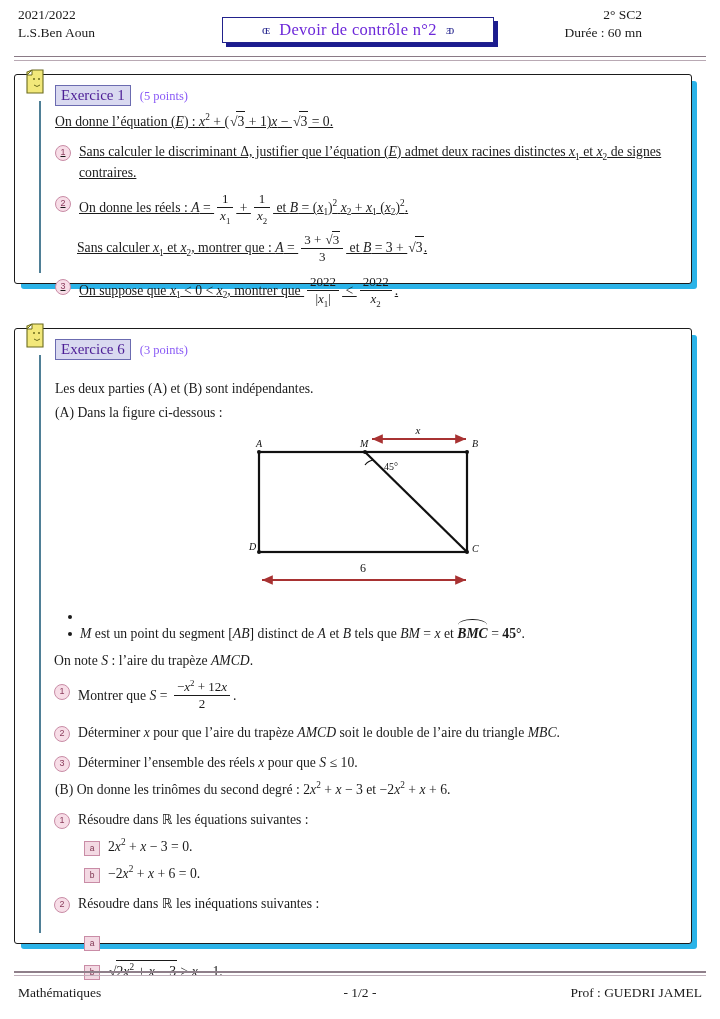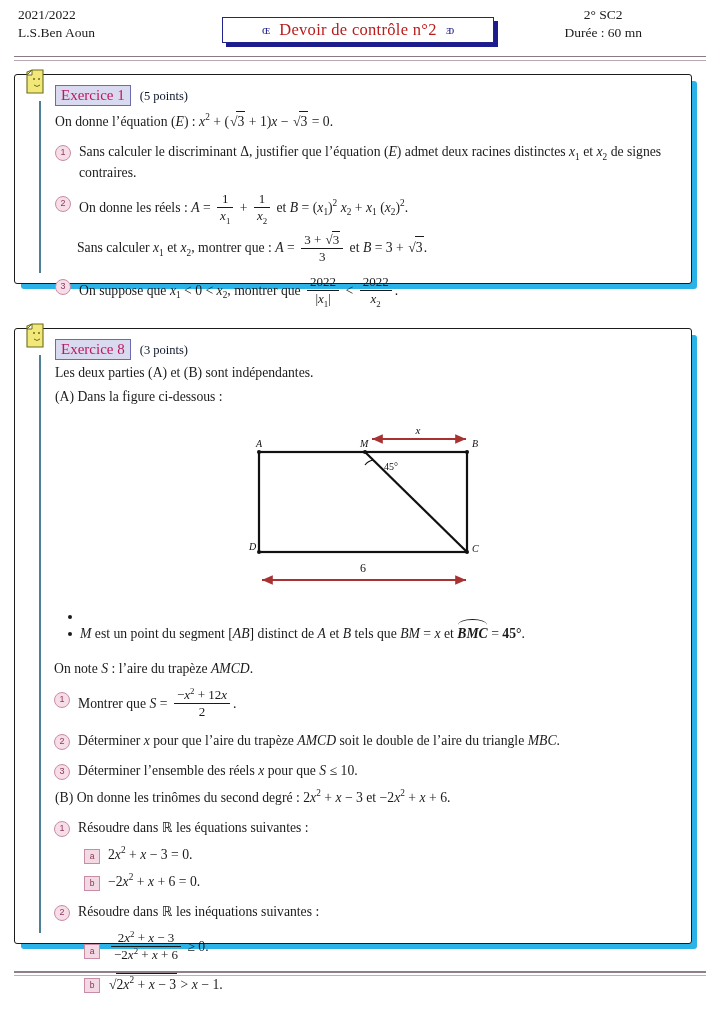--- a/index.html
+++ b/index.html
@@ -6,46 +6,46 @@
   body{
     width:720px;height:1019px;background:#ffffff;
     font-family:"Liberation Serif","DejaVu Serif",serif;
     color:#1a1a1a;overflow:hidden;position:relative;
   }
   .page{position:relative;width:720px;height:1019px;}
 
   
   .header{position:absolute;left:0;top:0;width:660px;height:60px;}
   .hdr-left{position:absolute;left:18px;top:6px;font-size:13.5px;line-height:18px;}
-  .hdr-right{position:absolute;right:18px;top:6px;font-size:13.5px;line-height:18px;text-align:center;}
+  .hdr-right{position:absolute;right:18px;top:6px;font-size:13.5px;line-height:18px;text-align:right;}
   .hdr-l1,.hdr-l2,.hdr-r1,.hdr-r2{white-space:nowrap;}
 
   .title-wrap{position:absolute;left:222px;top:17px;}
   .title-shadow{position:absolute;left:4px;top:4px;width:272px;height:26px;background:#1c1c8f;}
   .title-box{position:relative;width:270px;height:24px;border:1.5px solid #22228c;background:#ffffff;
     display:flex;align-items:center;justify-content:center;gap:9px;}
-  .title-txt{font-size:16.5px;color:#b91c1c;letter-spacing:.3px;white-space:nowrap;}
+  .title-txt{font-size:16.5px;color:#6d28d9;letter-spacing:.3px;white-space:nowrap;}
   .orn{color:#22228c;font-size:13px;line-height:1;transform:translateY(-1px);}
   .orn.flip{transform:translateY(-1px) scaleX(-1);}
 
   .rule-top{position:absolute;left:14px;top:56px;width:692px;height:1.4px;background:#8a7a86;}
   .rule-bot{position:absolute;left:14px;top:60px;width:692px;height:1.4px;background:#b9a9b4;}
 
   
   .exbox{position:absolute;background:#ffffff;border:1.6px solid #1b1b1b;border-radius:3px;}
   .exbox .shadow{position:absolute;left:6px;top:6px;right:-6px;bottom:-6px;background:#2bb3e8;
     border-radius:3px;z-index:-1;}
   .exbox .vbar{position:absolute;left:24px;top:26px;bottom:10px;width:2px;background:#4f7f96;}
 
   .note-icon{position:absolute;left:8px;top:-8px;width:26px;height:30px;}
 
   .ex-title-row{position:absolute;left:40px;top:10px;display:flex;align-items:baseline;gap:9px;}
-  .ex-chip{font-size:15px;color:#be185d;background:#d9d9f0;border:1px solid #6b6bb0;
+  .ex-chip{font-size:15px;color:#4c1d95;background:#d9d9f0;border:1px solid #6b6bb0;
     padding:0px 5px 1px 5px;line-height:18px;}
-  .ex-pts{font-size:12.5px;color:#0f172a;}
+  .ex-pts{font-size:12.5px;color:#8b5cf6;}
 
   .body{position:absolute;left:40px;right:14px;}
   .line{font-size:13.7px;line-height:20px;margin:0 0 4px 0;}
   .ital{font-style:italic;}
   .bld{font-weight:bold;}
 
   .qrow{display:flex;align-items:flex-start;gap:8px;margin:9px 0 0 0;}
   .qrow.tight{margin-top:7px;}
   .cnum{flex:0 0 auto;width:14px;height:14px;border-radius:50%;border:1px solid #c98ca6;
     background:#f7dde7;color:#8a3c5c;font-size:9px;line-height:13px;text-align:center;
@@ -122,21 +122,21 @@
       <circle cx="11" cy="12" r="1" fill="#6b6b1e"></circle>
         <circle cx="16" cy="12" r="1" fill="#6b6b1e"></circle>
       <path d="M11 18 q3 3 6 0" stroke="#6b6b1e" stroke-width="1" fill="none"></path>
     </svg>
 
     <div class="ex-title-row">
       <span class="ex-chip">Exercice 1</span>
       <span class="ex-pts">(5 points)</span>
     </div>
 
-    <div class="body" style="top:36px;left:40px;right:0;">
+    <div class="body" style="top:36px;left:40px;right:0;text-decoration:underline;">
 
       <div class="line">
         On donne l’équation (<span class="ital">E</span>)&nbsp;: <span class="ital">x</span><sup>2</sup> + (<span class="rad">√<span class="rbar">3</span></span> + 1)<span class="ital">x</span> − <span class="rad">√<span class="rbar">3</span></span> = 0.
       </div>
 
       <div class="qrow">
         <span class="cnum">1</span>
         <span class="qtxt">
           Sans calculer le discriminant Δ, justifier que l’équation (<span class="ital">E</span>) admet deux racines distinctes <span class="ital">x</span><sub>1</sub> et <span class="ital">x</span><sub>2</sub> de signes contraires.
         </span>
@@ -178,25 +178,25 @@
 
     <svg class="note-icon" viewBox="0 0 26 30">
       <path d="M4 5 L4 26 L20 26 L20 3 L9 3 Z" fill="#f2e87a" stroke="#6b6b1e" stroke-width="1.1"></path>
       <path d="M9 3 L9 8 L4 8 Z" fill="#ffffff" stroke="#6b6b1e" stroke-width="1"></path>
       <circle cx="11" cy="12" r="1" fill="#6b6b1e"></circle>
         <circle cx="16" cy="12" r="1" fill="#6b6b1e"></circle>
       <path d="M11 18 q3 3 6 0" stroke="#6b6b1e" stroke-width="1" fill="none"></path>
     </svg>
 
     <div class="ex-title-row">
-      <span class="ex-chip">Exercice 8</span>
+      <span class="ex-chip">Exercice 6</span>
       <span class="ex-pts">(3 points)</span>
     </div>
 
-    <div class="body" style="top:34px;left:40px;right:16px;">
+    <div class="body" style="top:50px;left:40px;right:16px;">
       <div class="line">Les deux parties (A) et (B) sont indépendantes.</div>
       <div class="line">(A) Dans la figure ci-dessous :</div>
     </div>
   </div>
 
   <div class="figure">
     <svg width="266" height="162" viewBox="0 0 266 162">
 
       <defs>
         <marker id="ar" viewBox="0 0 10 10" refX="9" refY="5" markerWidth="6" markerHeight="6" orient="auto">
@@ -240,21 +240,21 @@
       <span class="bull"></span>
     </div>
 
     <div class="bullrow">
       <span class="bull"></span>
       <span class="qtxt">
         <span class="ital">M</span> est un point du segment [<span class="ital">AB</span>] distinct de <span class="ital">A</span> et <span class="ital">B</span> tels que <span class="ital">BM</span> = <span class="ital">x</span> et <span class="arc ital bld">BMC</span> = <span class="bld">45°</span>.
       </span>
     </div>
 
-    <div class="line" style="margin-top:15px;">
+    <div class="line" style="margin-top:7px;">
       On note <span class="ital">S</span>&nbsp;: l’aire du trapèze <span class="ital">AMCD</span>.
     </div>
 
     <div class="qrow">
       <span class="cnum">1</span>
       <span class="qtxt">
         Montrer que <span class="ital">S</span> =
         <span class="frac"><span class="num">−<span class="ital">x</span><sup>2</sup> + 12<span class="ital">x</span></span><span class="den">2</span></span>.
       </span>
     </div>
@@ -300,31 +300,32 @@
 
     <div class="qrow">
       <span class="cnum">2</span>
       <span class="qtxt">
         Résoudre dans <span style="font-family:'DejaVu Sans',sans-serif;">ℝ</span> les inéquations suivantes&nbsp;:
       </span>
     </div>
 
     <div class="sqrow" style="margin-top:9px;">
       <span class="cltr" style="margin-top:13px;">a</span>
-      <span class="qtxt">
-        <span class="frac"><span class="num">2<span class="ital">x</span><sup>2</sup> + <span class="ital">x</span> − 3</span><span class="den">−2<span class="ital">x</span><sup>2</sup> + <span class="ital">x</span> + 6</span></span>
-        ≥ 0.
-      </span>
     </div>
 
     <div class="sqrow" style="margin-top:9px;">
       <span class="cltr">b</span>
       <span class="qtxt">
         <span class="rad">√<span class="rbar">2<span class="ital">x</span><sup>2</sup> + <span class="ital">x</span> − 3</span></span> &gt; <span class="ital">x</span> − 1.
       </span>
     </div>
 
   </div>
 
   <div class="foot-rule1"></div>
   <div class="foot-rule2"></div>
+  <div class="footer">
+    <span class="f-left">Mathématiques</span>
+    <span class="f-mid">- 1/2 -</span>
+    <span class="f-right">Prof : GUEDRI JAMEL</span>
+  </div>
 
 </div>
 
 </body></html>

